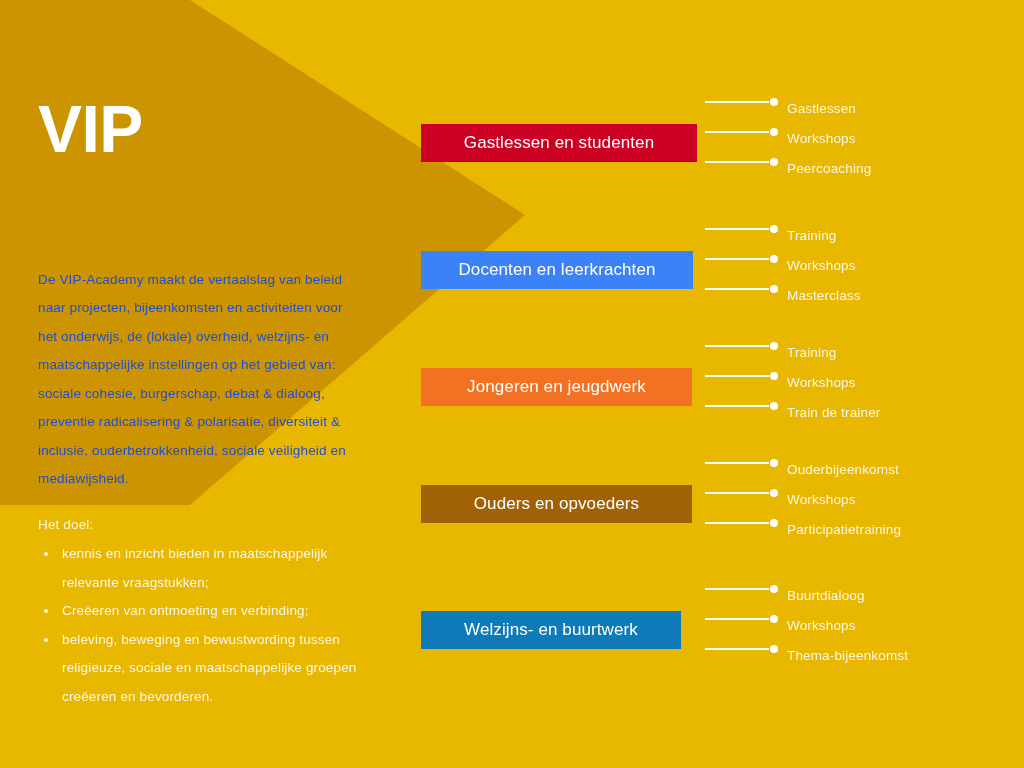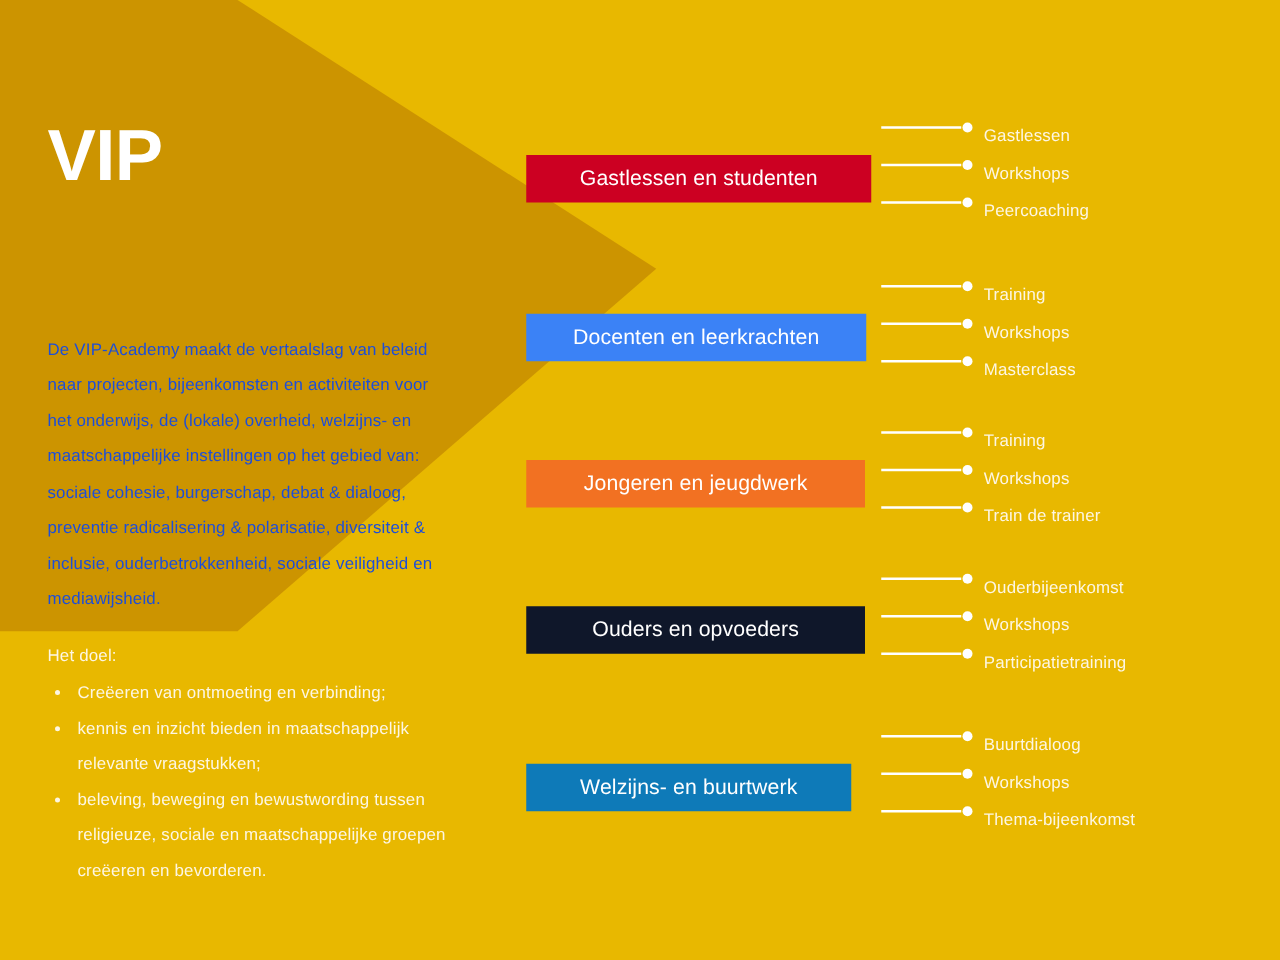--- a/index.html
+++ b/index.html
@@ -34,21 +34,21 @@
     top: 0;
     width: 400px;
     height: 768px;
   }
   .title {
     position: absolute;
     left: 38px;
     top: 95px;
     width: 340px;
     color: #ffffff;
-    font-size: 58px;
+    font-size: 66px;
     font-weight: bold;
     line-height: 1.05;
     letter-spacing: -0.5px;
   }
   .title .tline { display: block; }
   .intro {
     position: absolute;
     left: 38px;
     top: 252px;
     width: 320px;
@@ -168,25 +168,25 @@
       <span class="tline">VIP</span>
     </div>
 
     <p class="intro">De VIP-Academy maakt de vertaalslag van beleid naar projecten, bijeenkomsten en activiteiten voor het onderwijs, de (lokale) overheid, welzijns- en maatschappelijke instellingen op het gebied van: sociale cohesie, burgerschap, debat &amp; dialoog, preventie radicalisering &amp; polarisatie, diversiteit &amp; inclusie, ouderbetrokkenheid, sociale veiligheid en mediawijsheid.</p>
 
     <div class="goal-heading">Het doel:</div>
 
     <ul class="goal-list">
       <li class="goal-item">
         <span class="bullet"></span>
-        <span>Creëeren van ontmoeting en verbinding;</span>
+        <span>kennis en inzicht bieden in maatschappelijk relevante vraagstukken;</span>
       </li>
       <li class="goal-item">
         <span class="bullet"></span>
-        <span>kennis en inzicht bieden in maatschappelijk relevante vraagstukken;</span>
+        <span>Creëeren van ontmoeting en verbinding;</span>
       </li>
       <li class="goal-item">
         <span class="bullet"></span>
         <span>beleving, beweging en bewustwording tussen religieuze, sociale en maatschappelijke groepen creëeren en bevorderen.</span>
       </li>
     </ul>
   </div>
 
   <div class="groups">
 
@@ -262,21 +262,21 @@
         <div class="leaf">
           <span class="connector">
               <span class="dot"></span>
             </span>
           <span class="leaf-label">Train de trainer</span>
         </div>
       </div>
     </div>
 
     <div class="group" style="top:462px">
-      <div class="bar" style="background: #0f172a; width: 271px;">
+      <div class="bar" style="background: #a16207; width: 271px;">
         <span>Ouders en opvoeders</span>
       </div>
       <div class="leaves">
         <div class="leaf">
           <span class="connector">
               <span class="dot"></span>
             </span>
           <span class="leaf-label">Ouderbijeenkomst</span>
         </div>
         <div class="leaf">

